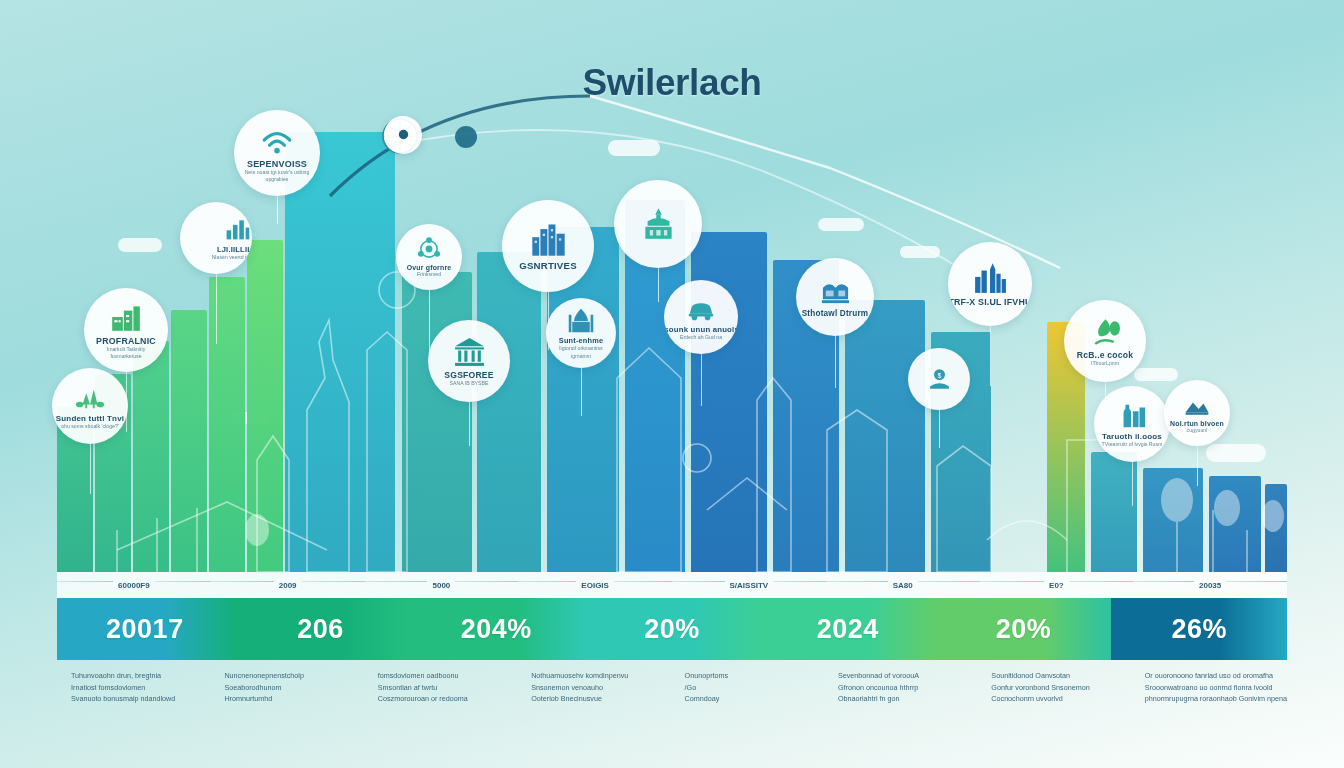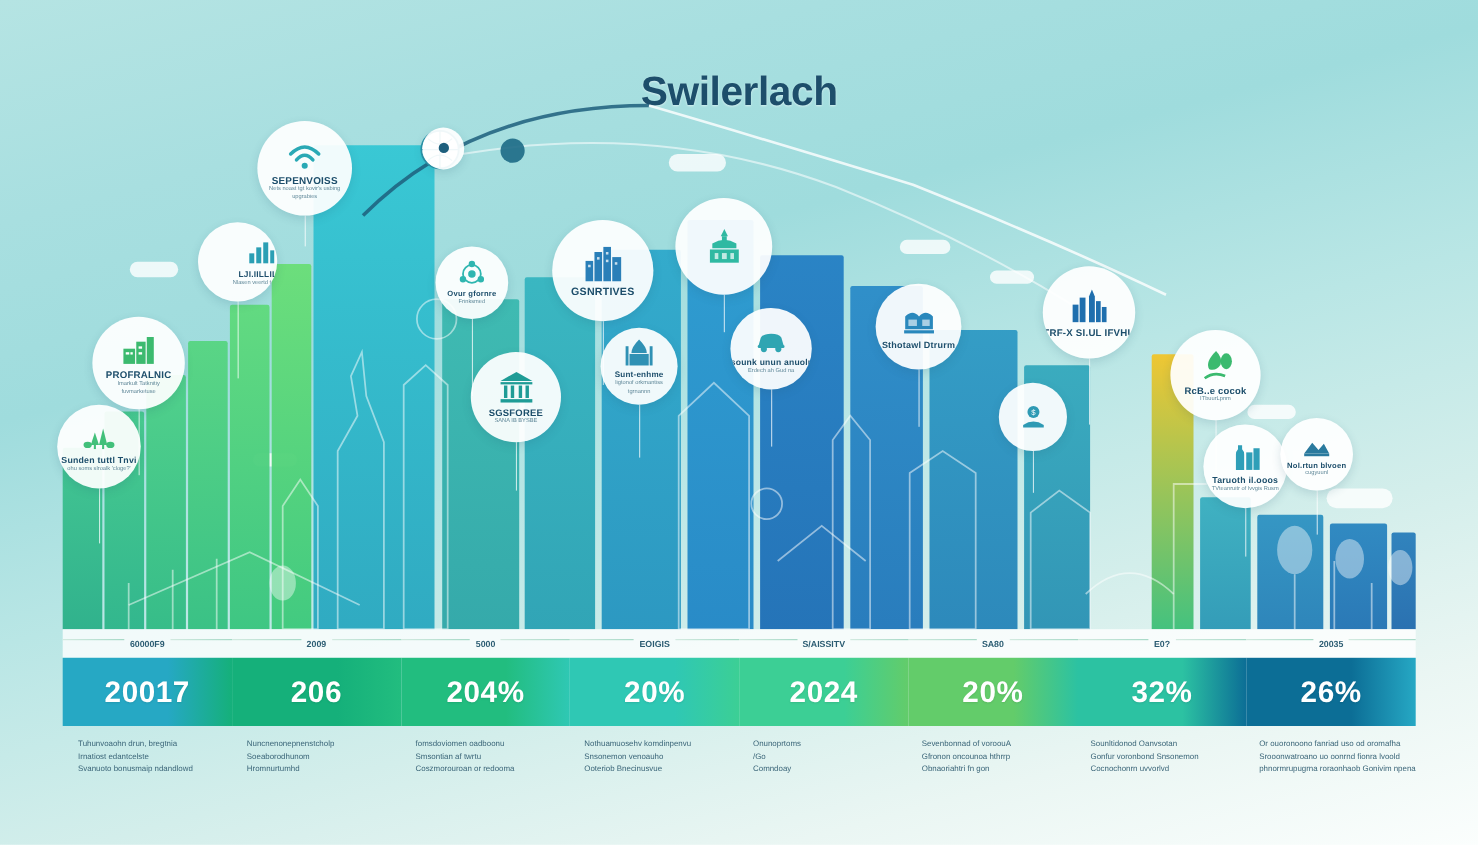--- a/index.html
+++ b/index.html
@@ -480,28 +480,27 @@
       </div>
     </div>
 
   <div class="tl-bar" id="tlbar">
       <div class="tl-seg" style="background: linear-gradient(90deg, rgb(38, 168, 196) 0%, rgb(38, 168, 196) 62%, rgb(21, 176, 122) 100%);">20017</div>
       <div class="tl-seg" style="background: linear-gradient(90deg, rgb(21, 176, 122) 0%, rgb(21, 176, 122) 62%, rgb(34, 189, 127) 100%);">206</div>
       <div class="tl-seg" style="background: linear-gradient(90deg, rgb(34, 189, 127) 0%, rgb(34, 189, 127) 62%, rgb(47, 200, 180) 100%);">204%</div>
       <div class="tl-seg" style="background: linear-gradient(90deg, rgb(47, 200, 180) 0%, rgb(47, 200, 180) 62%, rgb(60, 207, 149) 100%);">20%</div>
       <div class="tl-seg" style="background: linear-gradient(90deg, rgb(60, 207, 149) 0%, rgb(60, 207, 149) 62%, rgb(99, 204, 106) 100%);">2024</div>
       <div class="tl-seg" style="background: linear-gradient(90deg, rgb(99, 204, 106) 0%, rgb(99, 204, 106) 62%, rgb(44, 194, 162) 100%);">20%</div>
-      <div class="tl-seg" style="background: linear-gradient(90deg, rgb(44, 194, 162) 0%, rgb(44, 194, 162) 62%, rgb(12, 110, 150) 100%);">32%</div>
       <div class="tl-seg" style="background: linear-gradient(90deg, rgb(12, 110, 150) 0%, rgb(12, 110, 150) 62%, rgb(38, 168, 196) 100%);">26%</div>
     </div>
 
   <div class="captions" id="captions">
       <div class="cap-col">
         <span>Tuhunvoaohn drun, bregtnia</span>
-        <span>Irnatiost edantcelste</span>
+        <span>Irnatiost fomsdoviomen</span>
         <span>Svanuoto bonusmaip ndandlowd</span>
       </div>
       <div class="cap-col">
         <span>Nuncnenonepnenstcholp</span>
         <span>Soeaborodhunom</span>
         <span>Hromnurtumhd</span>
       </div>
       <div class="cap-col">
         <span>fomsdoviomen oadboonu</span>
         <span>Smsontian af twrtu</span>

